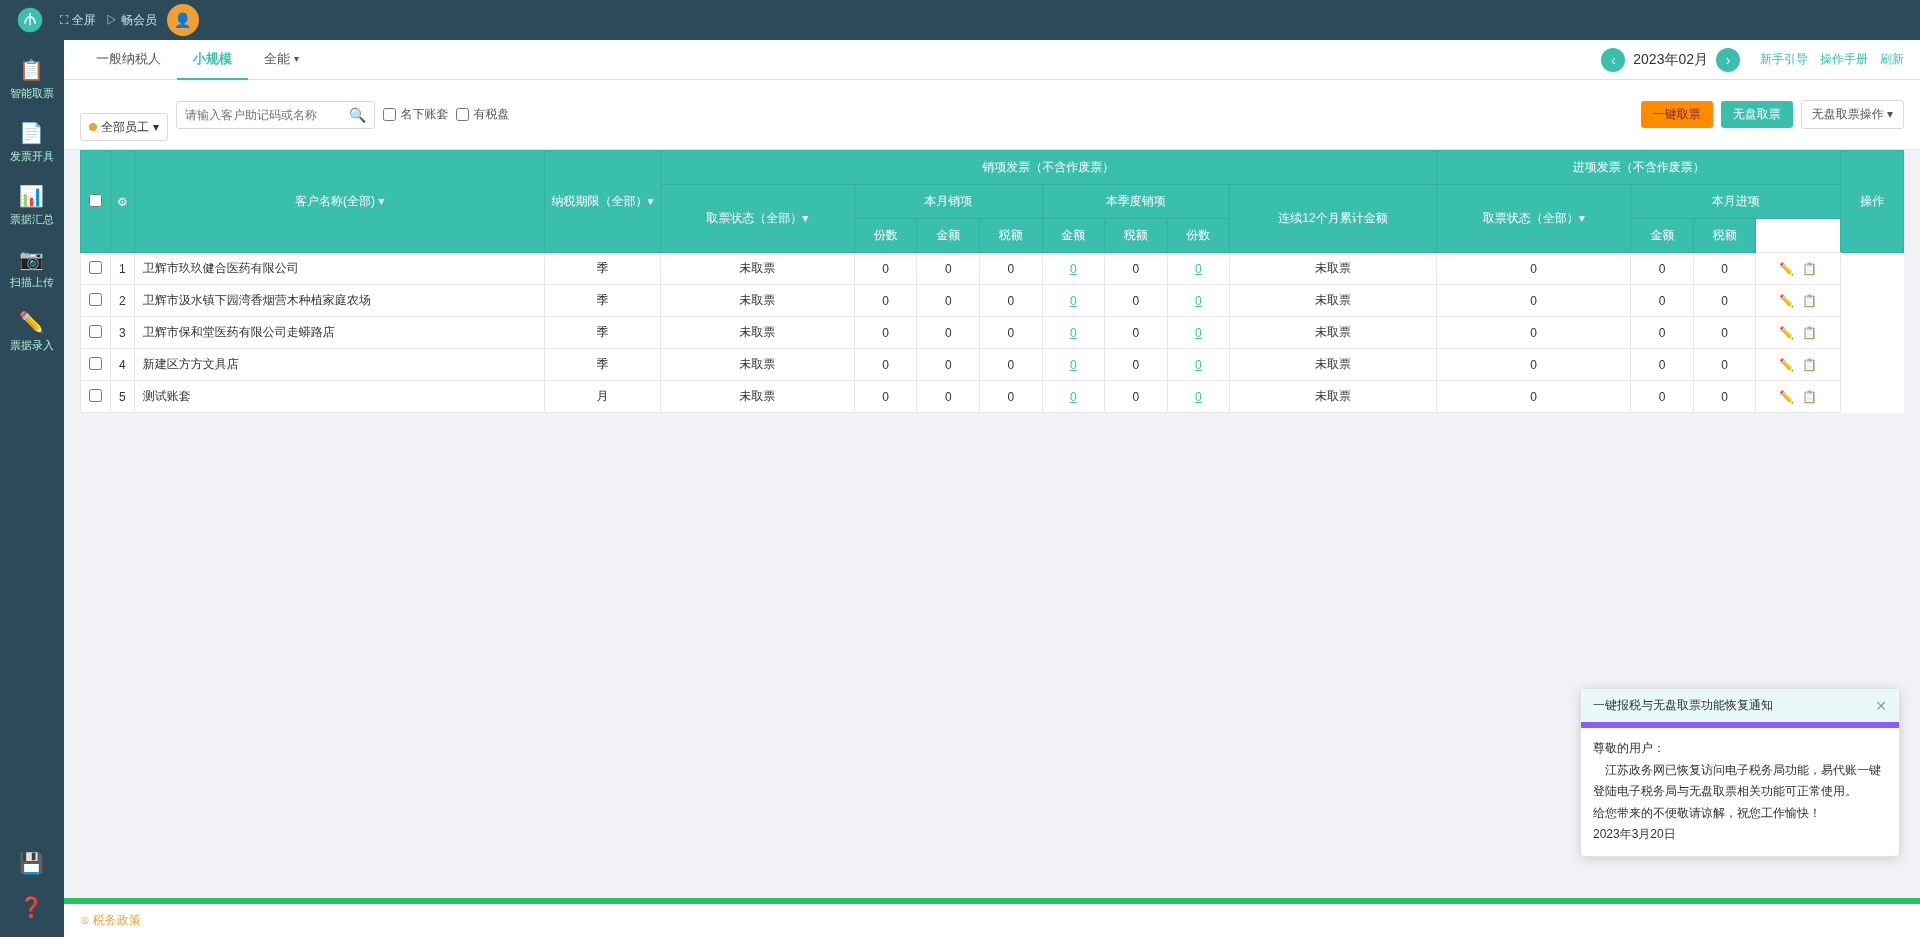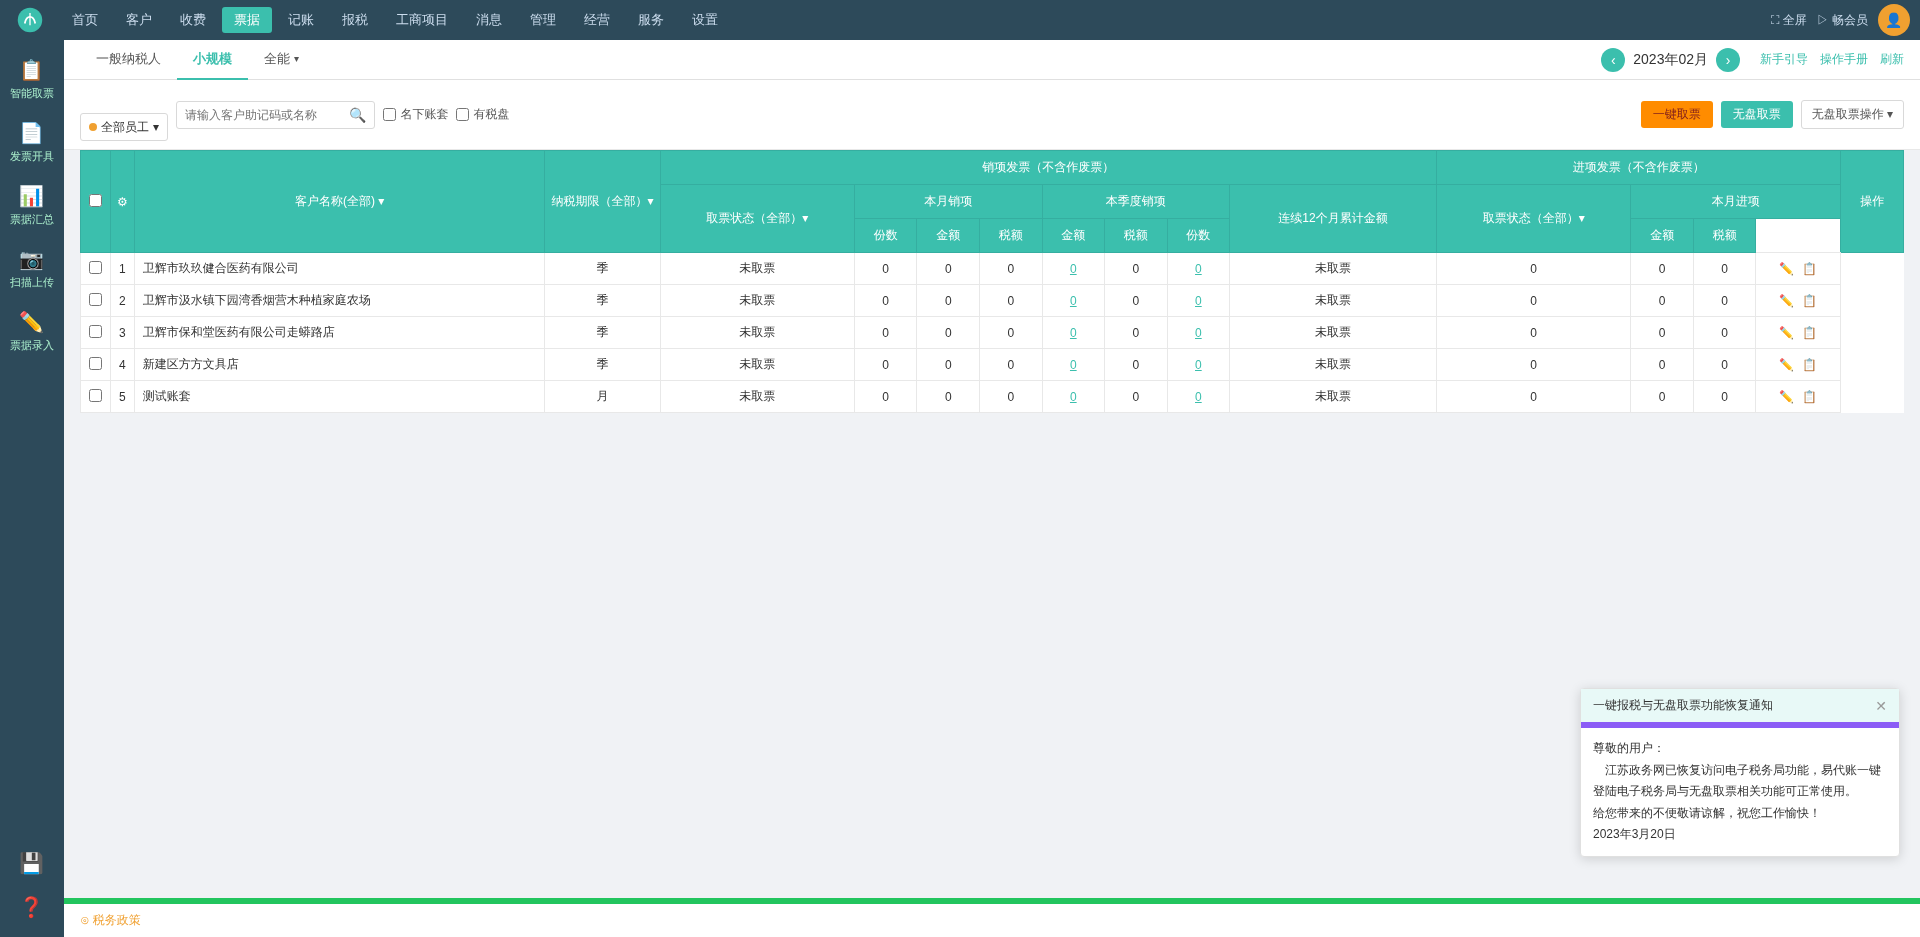--- a/index.html
+++ b/index.html
@@ -325,34 +325,20 @@
 </head>
 <body>
 
 <div class="top-nav">
   <div class="logo">
     <svg viewBox="0 0 32 32" fill="none">
       <circle cx="16" cy="16" r="14" fill="#3bbfad"></circle>
       <path d="M10 20 C12 10, 20 10, 22 20" stroke="#fff" stroke-width="2" fill="none"></path>
       <path d="M16 8 L16 22" stroke="#fff" stroke-width="1.5"></path>
     </svg>
-  </div>
-  <div class="nav-items">
-    <div class="nav-item">首页</div>
-    <div class="nav-item">客户</div>
-    <div class="nav-item">收费</div>
-    <div class="nav-item active">票据</div>
-    <div class="nav-item">记账</div>
-    <div class="nav-item">报税</div>
-    <div class="nav-item">工商项目</div>
-    <div class="nav-item">消息</div>
-    <div class="nav-item">管理</div>
-    <div class="nav-item">经营</div>
-    <div class="nav-item">服务</div>
-    <div class="nav-item">设置</div>
   </div>
   <div class="right-actions">
     <span>⛶ 全屏</span>
     <span>▷ 畅会员</span>
     <div class="avatar">👤</div>
   </div>
 </div>
 
 <div class="layout">
 

